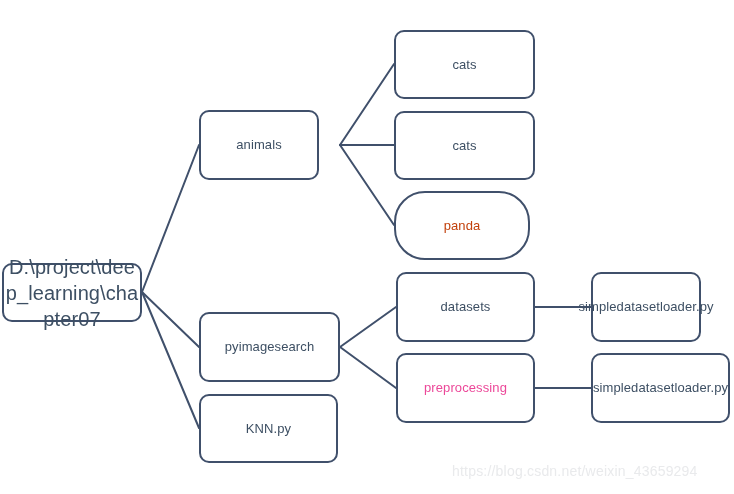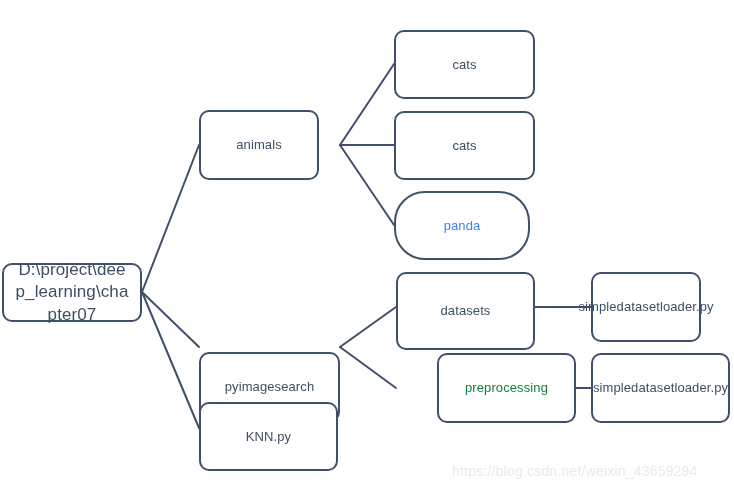--- a/index.html
+++ b/index.html
@@ -34,21 +34,21 @@
     display: flex;
     align-items: center;
     justify-content: center;
     text-align: center;
     font-size: 13px;
     line-height: 1.35;
     letter-spacing: 0.1px;
     z-index: 2;
   }
   .node.root {
-    font-size: 17px;
+    font-size: 20px;
     line-height: 1.3;
     padding: 0 18px;
   }
   .node-label {
     display: block;
     white-space: pre-line;
   }
   .watermark {
     position: absolute;
     left: 452px;
@@ -80,39 +80,39 @@
 
   <div id="node-layer">
       <div class="node root" style="left: 2px; top: 263px; width: 140px; height: 59px; border-color: rgb(64, 80, 107); color: rgb(61, 79, 99);">
         <span class="node-label">D:\project\dee
 p_learning\cha
 pter07</span>
       </div>
       <div class="node" style="left: 199px; top: 110px; width: 120px; height: 70px; border-color: rgb(64, 80, 107); color: rgb(61, 79, 99);">
         <span class="node-label">animals</span>
       </div>
-      <div class="node" style="left: 199px; top: 312px; width: 141px; height: 70px; border-color: rgb(64, 80, 107); color: rgb(61, 79, 99); margin-top: 40px;">
+      <div class="node" style="left: 199px; top: 312px; width: 141px; height: 70px; border-color: rgb(64, 80, 107); color: rgb(61, 79, 99);">
         <span class="node-label">pyimagesearch</span>
       </div>
-      <div class="node" style="left: 199px; top: 394px; width: 139px; height: 69px; border-color: rgb(64, 80, 107); color: rgb(61, 79, 99); margin-top: 8px;">
+      <div class="node" style="left: 199px; top: 394px; width: 139px; height: 69px; border-color: rgb(64, 80, 107); color: rgb(61, 79, 99);">
         <span class="node-label">KNN.py</span>
       </div>
       <div class="node" style="left: 394px; top: 30px; width: 141px; height: 69px; border-color: rgb(64, 80, 107); color: rgb(61, 79, 99);">
         <span class="node-label">cats</span>
       </div>
       <div class="node" style="left: 394px; top: 111px; width: 141px; height: 69px; border-color: rgb(64, 80, 107); color: rgb(61, 79, 99);">
         <span class="node-label">cats</span>
       </div>
-      <div class="node" style="left: 394px; top: 191px; width: 136px; height: 69px; border-color: rgb(64, 80, 107); color: #3b82f6; border-radius: 31px;">
+      <div class="node" style="left: 394px; top: 191px; width: 136px; height: 69px; border-color: rgb(64, 80, 107); color: #c2410c; border-radius: 31px;">
         <span class="node-label">panda</span>
       </div>
-      <div class="node" style="left: 396px; top: 272px; width: 139px; height: 78px; border-color: rgb(64, 80, 107); color: rgb(61, 79, 99);">
+      <div class="node" style="left: 396px; top: 272px; width: 139px; height: 70px; border-color: rgb(64, 80, 107); color: rgb(61, 79, 99);">
         <span class="node-label">datasets</span>
       </div>
-      <div class="node" style="left: 396px; top: 353px; width: 139px; height: 70px; border-color: rgb(64, 80, 107); color: #15803d; margin-left: 41px;">
+      <div class="node" style="left: 396px; top: 353px; width: 139px; height: 70px; border-color: rgb(64, 80, 107); color: #ec4899;">
         <span class="node-label">preprocessing</span>
       </div>
       <div class="node" style="left: 591px; top: 272px; width: 110px; height: 70px; border-color: rgb(64, 80, 107); color: rgb(61, 79, 99);">
         <span class="node-label">simpledatasetloader.py</span>
       </div>
       <div class="node" style="left: 591px; top: 353px; width: 139px; height: 70px; border-color: rgb(64, 80, 107); color: rgb(61, 79, 99);">
         <span class="node-label">simpledatasetloader.py</span>
       </div>
     </div>
 

